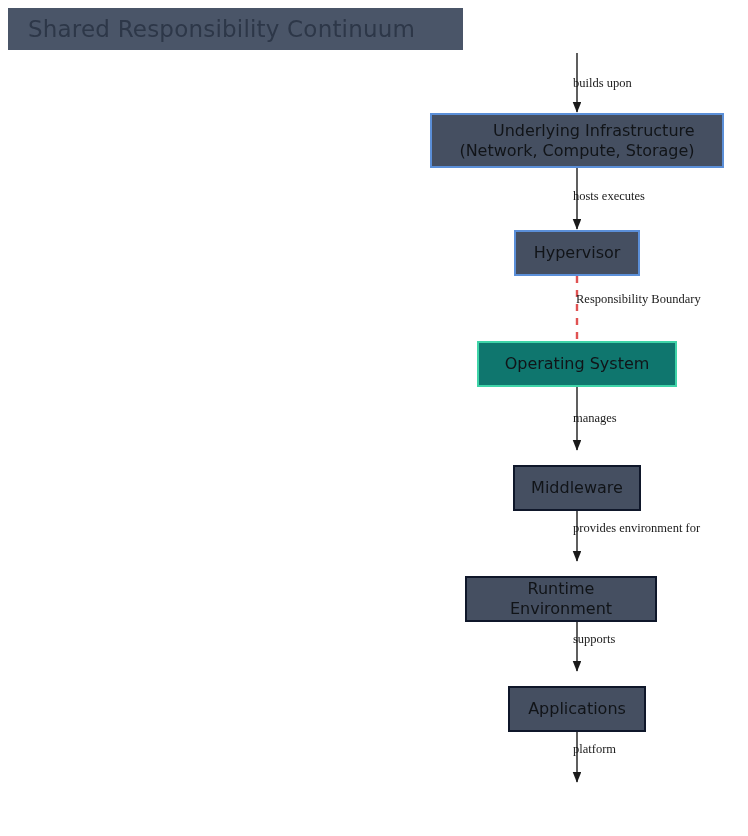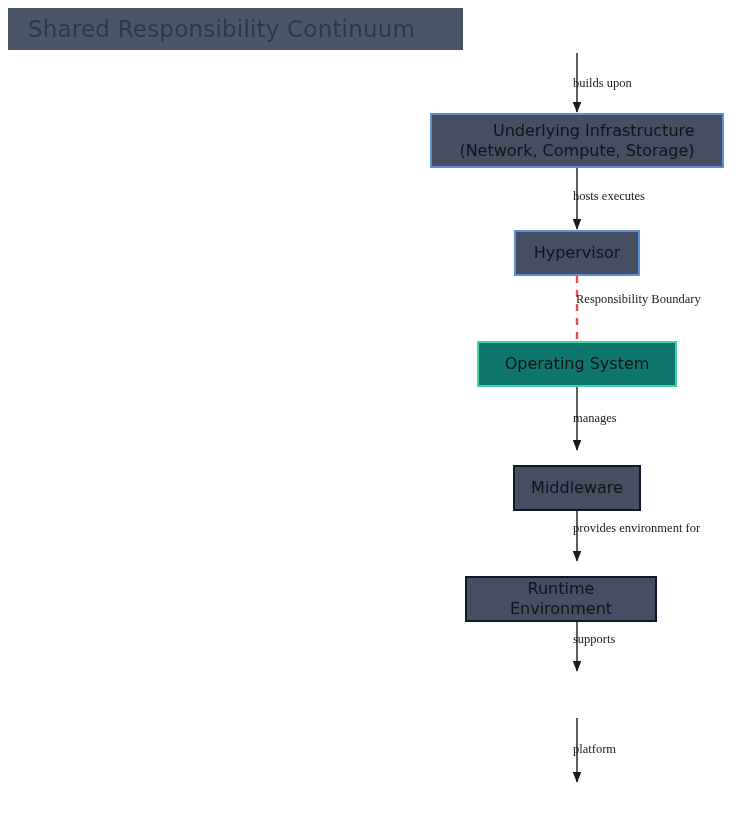--- a/index.html
+++ b/index.html
@@ -134,20 +134,23 @@
   </div>
 
   <div class="node node-dark node-teal-border" style="left:513px; top:451px; width:128px; height:46px;">
     <span class="node-label">Middleware</span>
   </div>
 
   <div class="node node-dark node-teal-border" style="left:465px; top:562px; width:192px; height:46px;">
     <span class="node-label">Runtime Environment</span>
   </div>
 
+  <div class="node node-dark node-teal-border" style="left:508px; top:672px; width:138px; height:46px;">
+    <span class="node-label">Applications</span>
+  </div>
 
 
   <div class="edge-label" style="left:573px; top:76px;">builds upon</div>
 
   <div class="edge-label" style="left:573px; top:189px;">hosts executes</div>
 
   <div class="edge-label" style="left:576px; top:292px;">Responsibility Boundary</div>
 
   <div class="edge-label" style="left:573px; top:411px;">manages</div>
 

